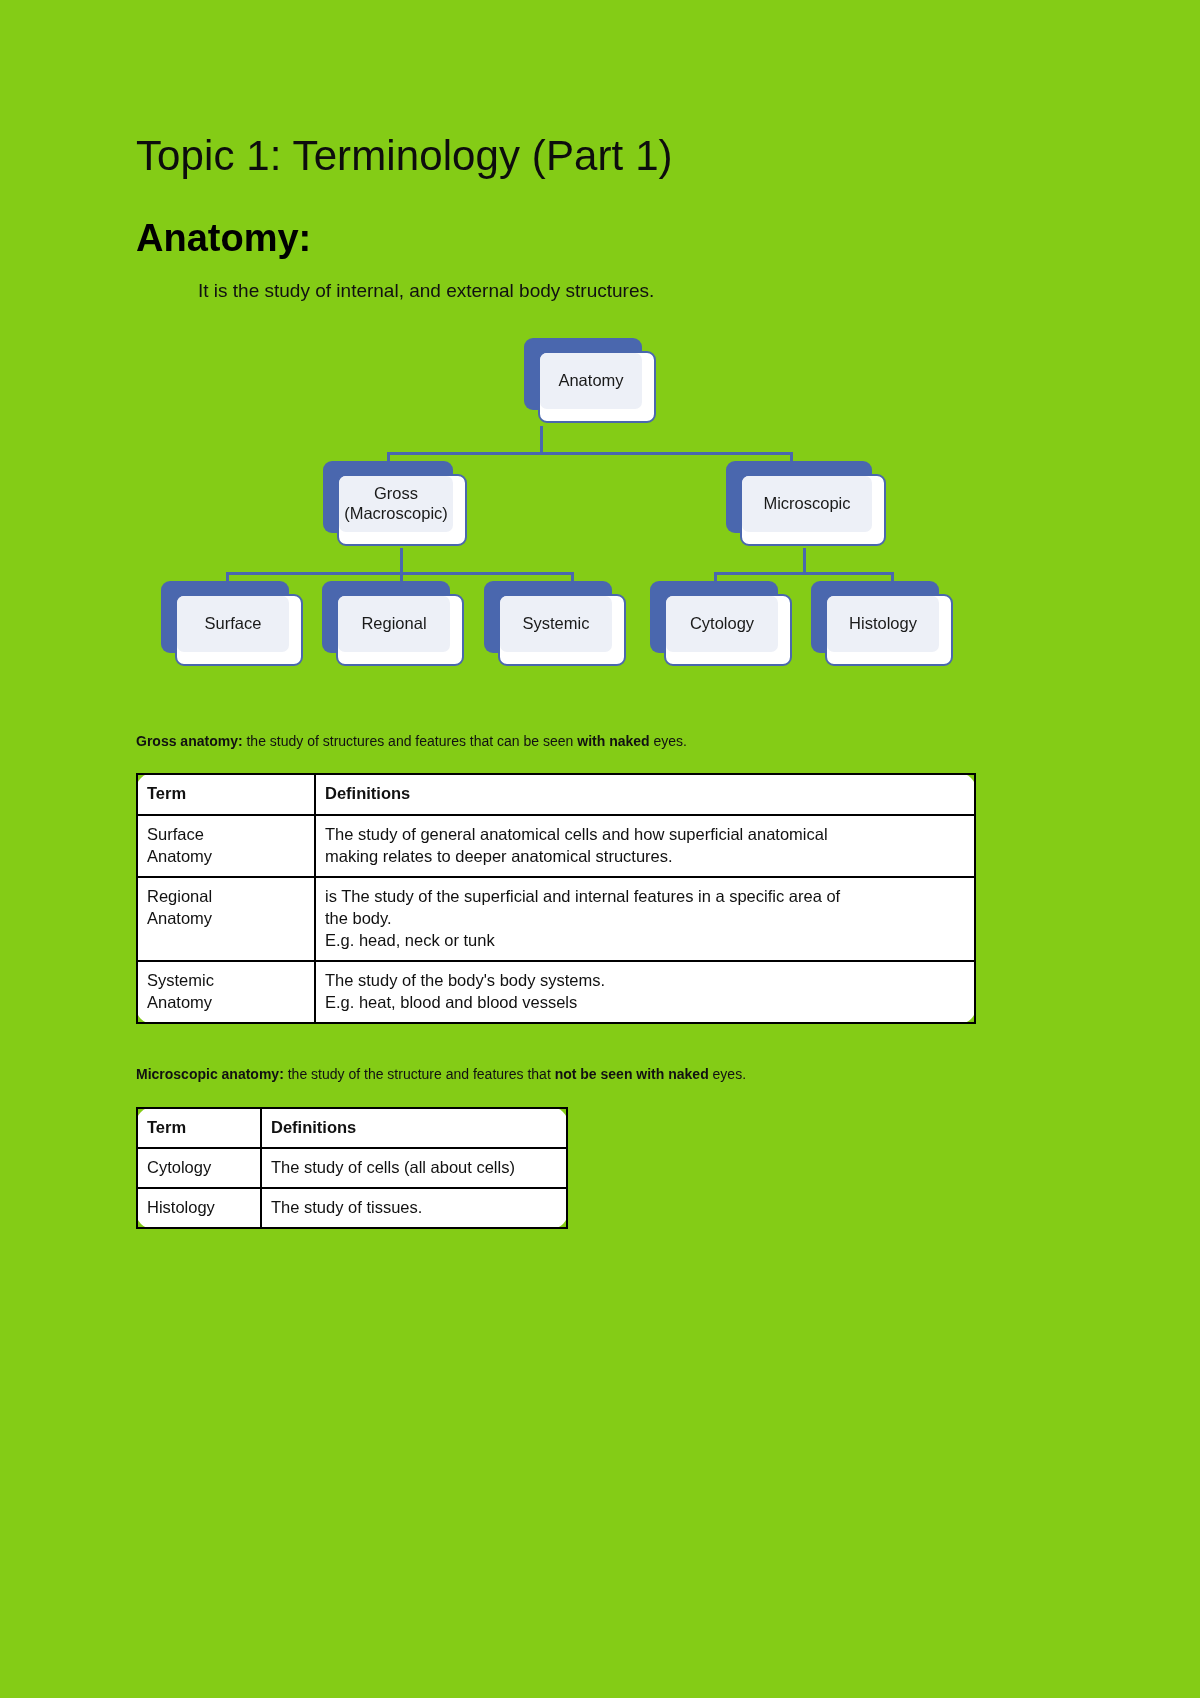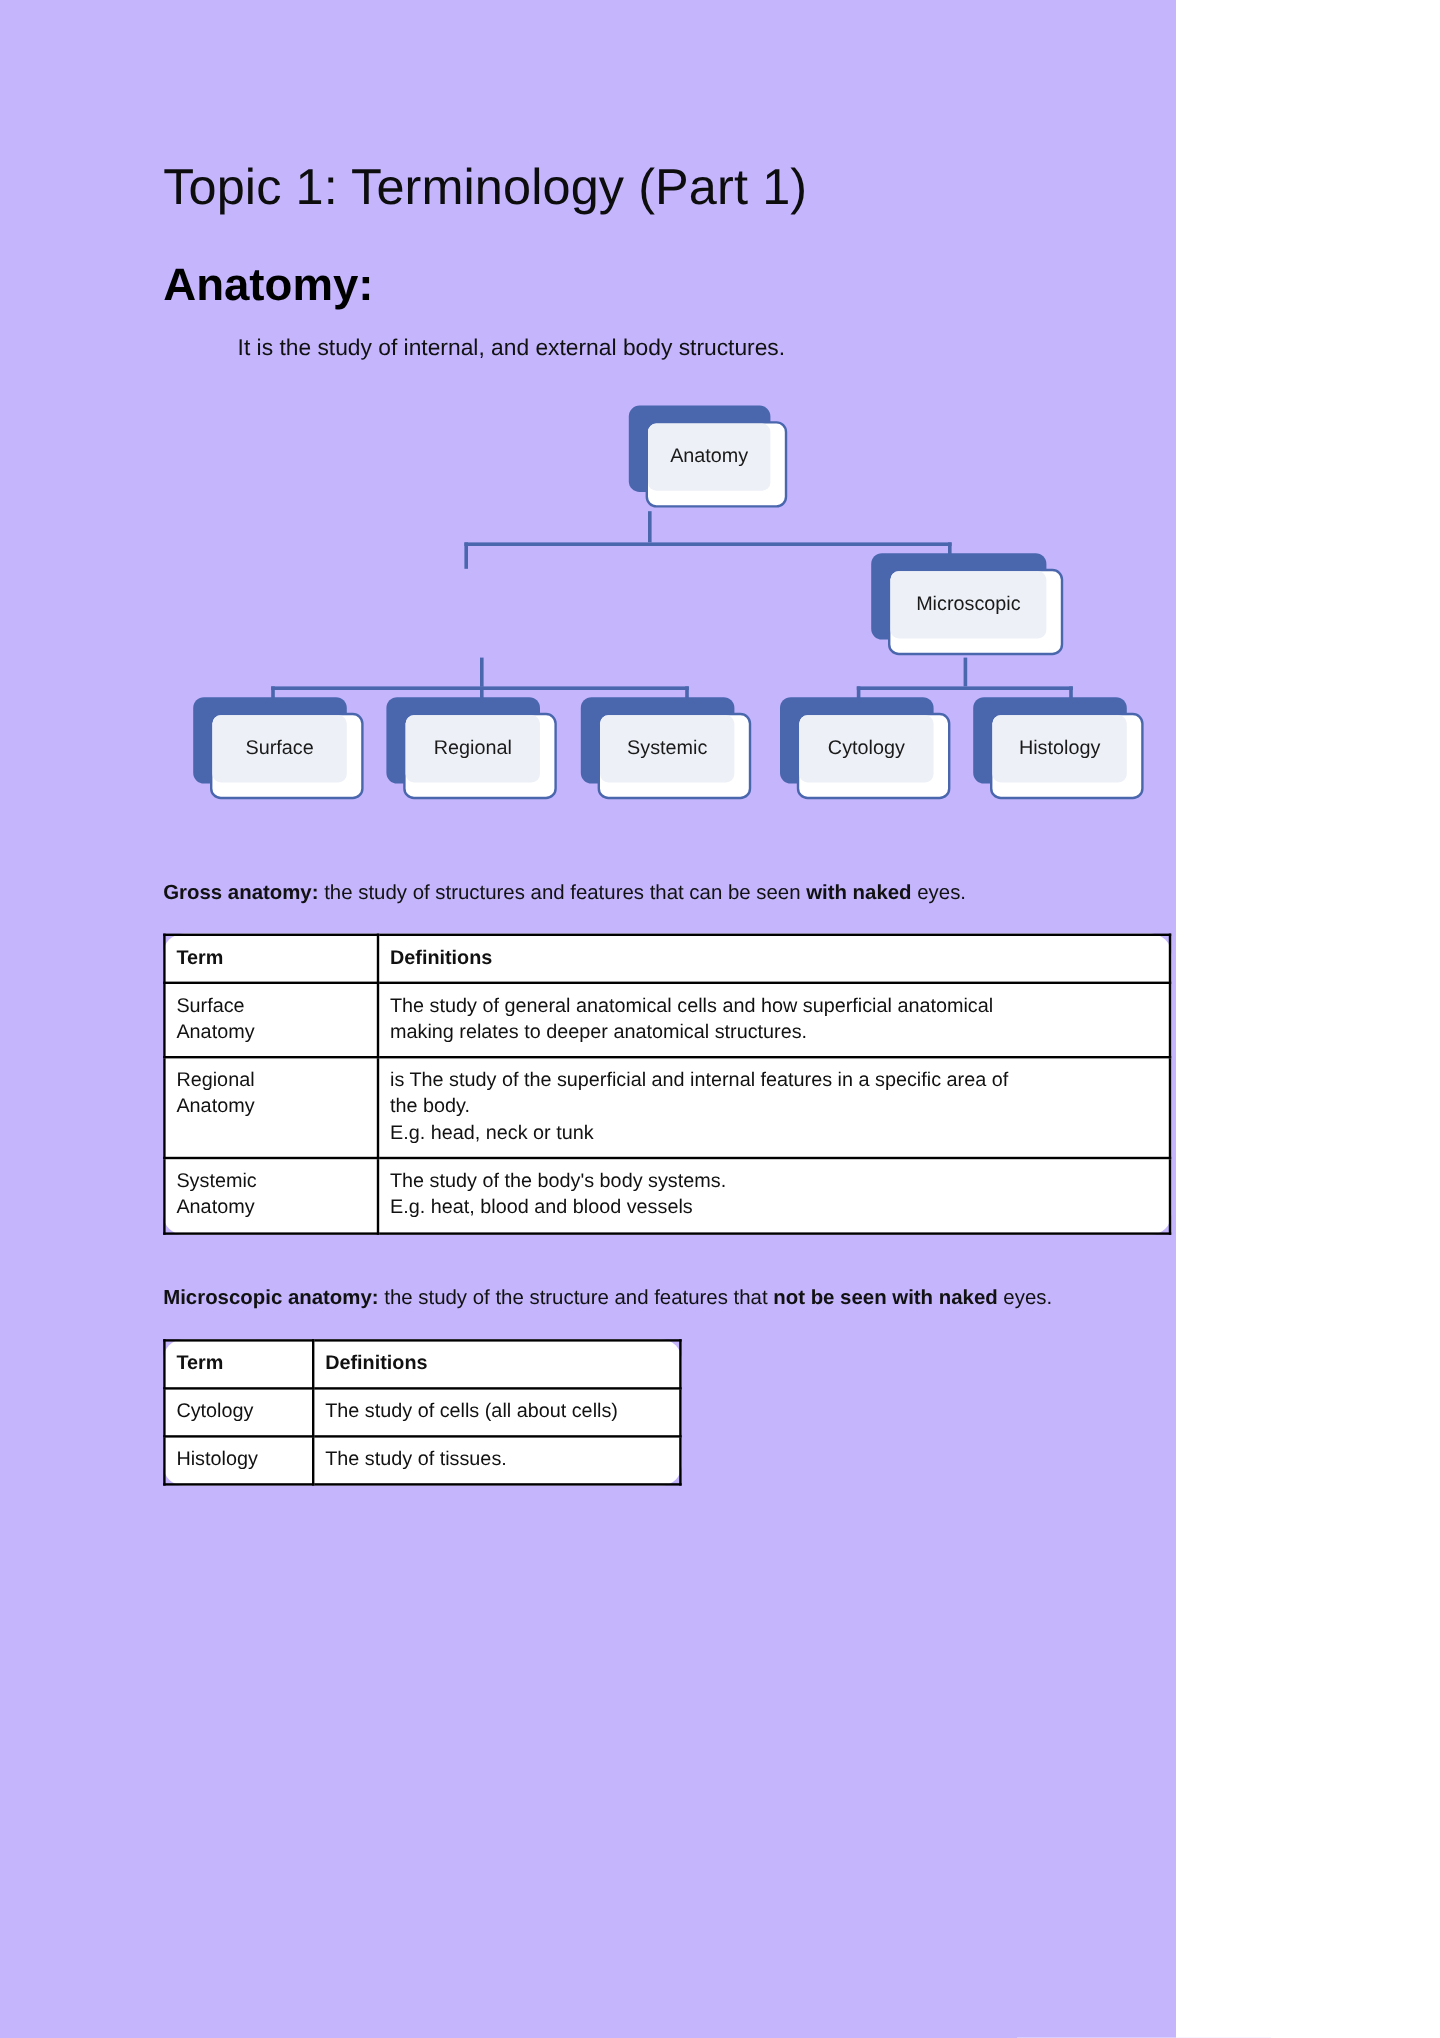--- a/index.html
+++ b/index.html
@@ -13,25 +13,25 @@
     height: 1698px;
     font-family: "Liberation Sans", sans-serif;
     color: #000000;
     -webkit-font-smoothing: antialiased;
     overflow: hidden;
     position: relative;
   }
 
   .page {
     position: relative;
-    width: 980px;
+    width: 1200px;
     height: 1698px;
     box-sizing: border-box;
     padding: 0;
-    background: #c4b5fd;
+    background: #84cc16;
   }
 
   .content {
     position: absolute;
     left: 136px;
     top: 0;
     width: 840px;
   }
 
   
@@ -131,21 +131,21 @@
 
   .connector {
     position: absolute;
     background: #4A67AE;
   }
   .conn-v { width: 3px; }
   .conn-h { height: 3px; }
 
   
   .body-para {
-    font-size: 17px;
+    font-size: 14px;
     line-height: 1.42;
     margin: 0;
     color: #111;
   }
   .body-para.gross {
     padding-top: 44px;
   }
   .body-para.micro {
     padding-top: 41px;
   }
@@ -213,20 +213,30 @@
         <div class="connector conn-v" style="left:755px; top:244px; height:22px;"></div>
 
         <div class="node" style="left:388px; top:10px; width:118px; height:72px;">
           <div class="plate"></div>
           <div class="card"></div>
           <div class="inner">
             <span class="label">Anatomy</span>
           </div>
         </div>
 
+        <div class="node" style="left:187px; top:133px; width:130px; height:72px;">
+          <div class="plate"></div>
+          <div class="card"></div>
+          <div class="inner">
+            <span class="label">
+              <span>Gross</span><br>
+              <span>(Macroscopic)</span>
+            </span>
+          </div>
+        </div>
 
         <div class="node" style="left:590px; top:133px; width:146px; height:72px;text-decoration:underline;">
           <div class="plate"></div>
           <div class="card"></div>
           <div class="inner">
             <span class="label">Microscopic</span>
           </div>
         </div>
 
         <div class="node" style="left:25px; top:253px; width:128px; height:72px;">

